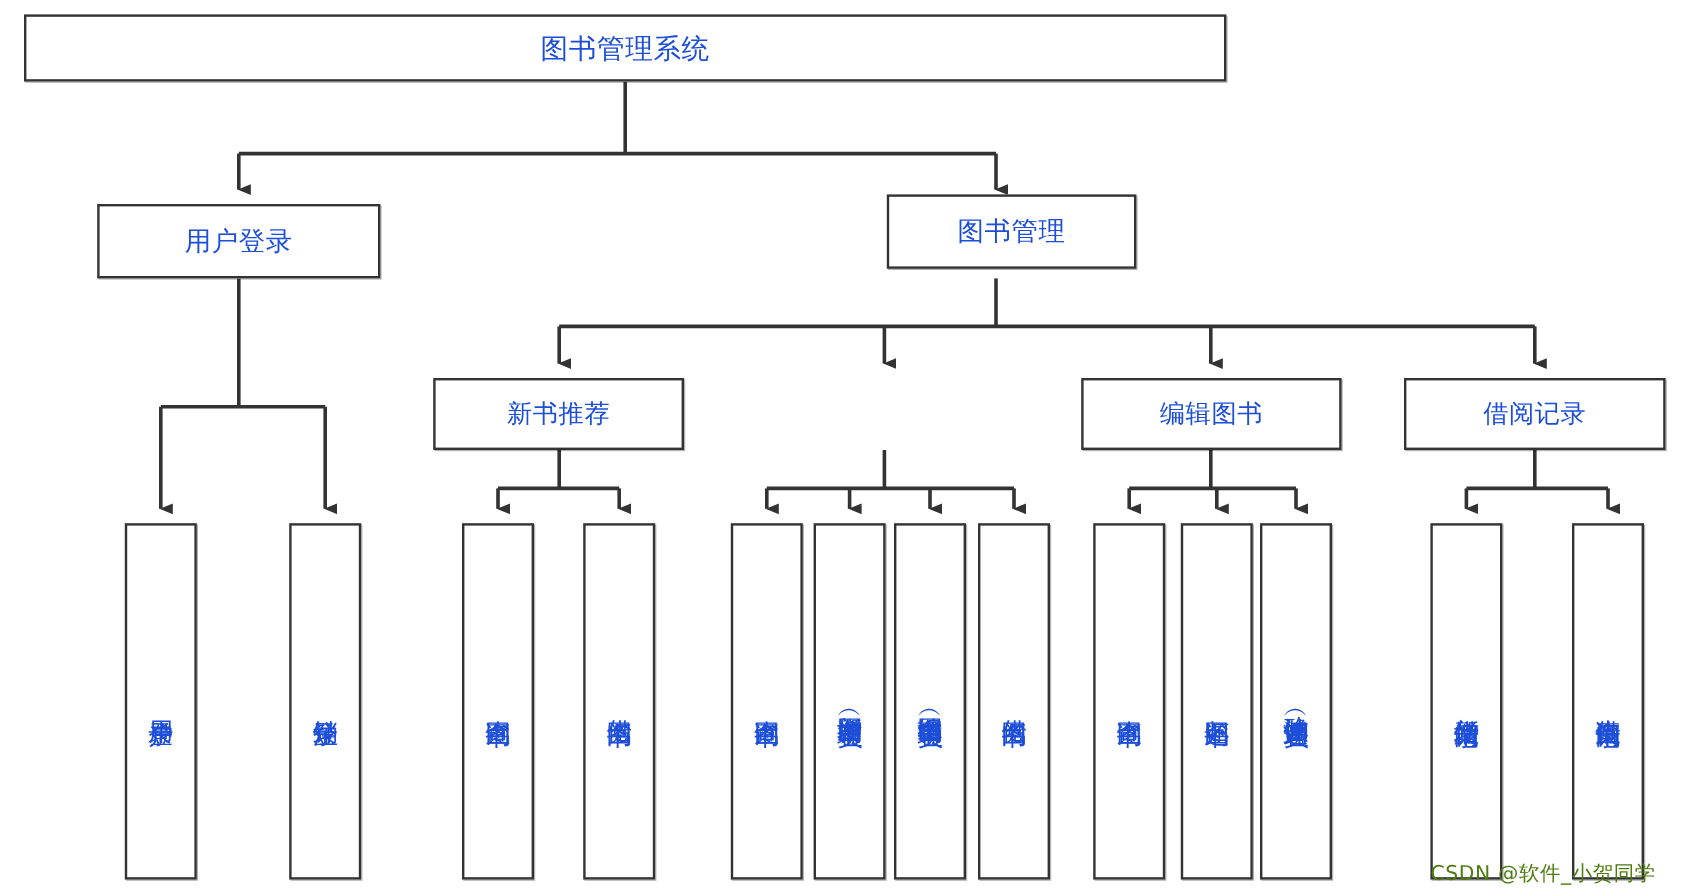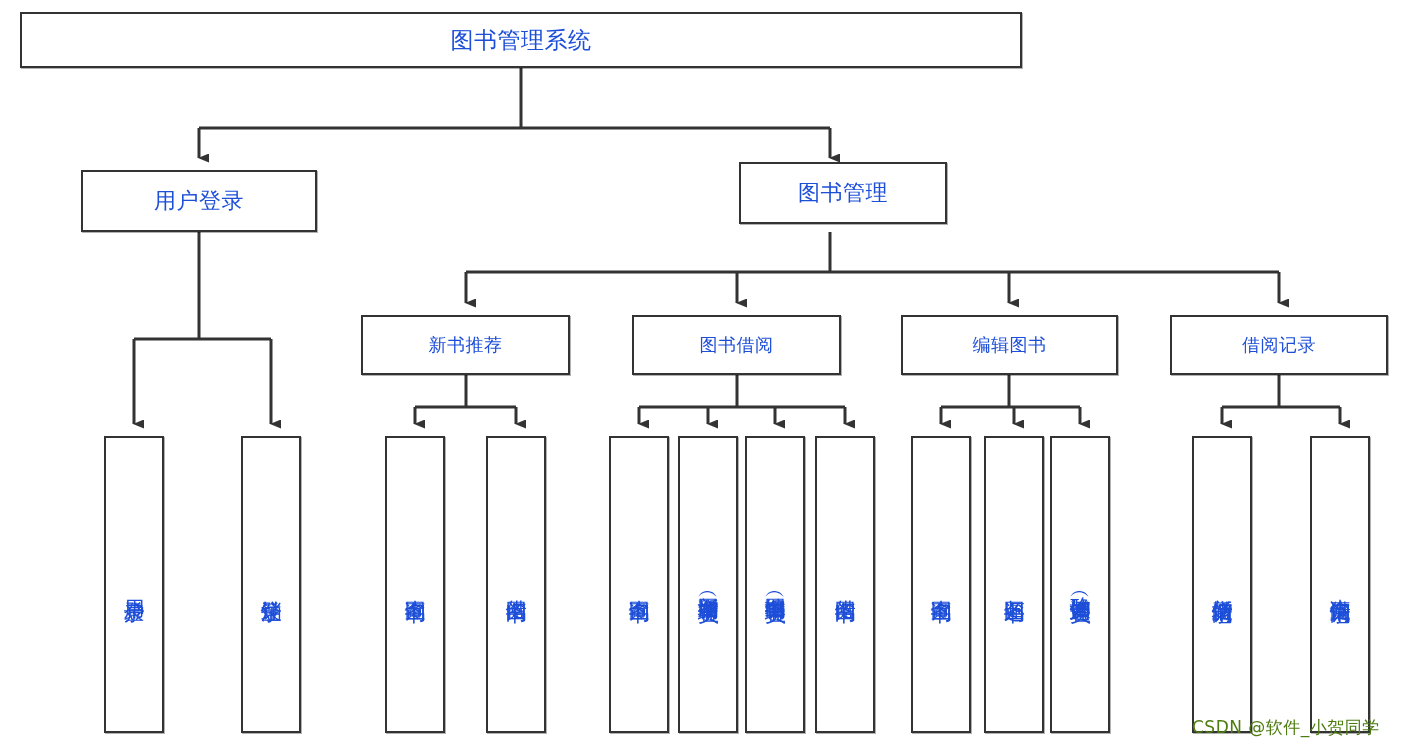--- a/index.html
+++ b/index.html
@@ -41,21 +41,21 @@
     color: #1d4ed8;
     letter-spacing: 0.5px;
   }
   .level-root .node-label {
     font-size: 23px;
   }
   .level-two .node-label {
     font-size: 22px;
   }
   .level-three .node-label {
-    font-size: 18px;
+    font-size: 21px;
   }
   .leaf-box {
     position: absolute;
     box-sizing: border-box;
     background: #ffffff;
     border: 2px solid #333333;
     box-shadow: 1px 1px 0 0 rgba(0,0,0,0.30);
     display: flex;
     align-items: center;
     justify-content: center;
@@ -151,23 +151,20 @@
   <div class="node-box level-two" style="left:81px; top:170px; width:236px; height:62px;">
     <span class="node-label">用户登录</span>
   </div>
   <div class="node-box level-two" style="left:711px; top:162px; width:208px; height:62px;margin-left:28px;">
     <span class="node-label">图书管理</span>
   </div>
 
   <div class="node-box level-three" style="left:361px; top:315px; width:209px; height:60px;">
     <span class="node-label">新书推荐</span>
   </div>
-  <div class="node-box level-three" style="left:632px; top:315px; width:209px; height:60px;">
-    <span class="node-label">图书借阅</span>
-  </div>
   <div class="node-box level-three" style="left:901px; top:315px; width:217px; height:60px;">
     <span class="node-label">编辑图书</span>
   </div>
   <div class="node-box level-three" style="left:1170px; top:315px; width:218px; height:60px;">
     <span class="node-label">借阅记录</span>
   </div>
 
   <div class="leaf-box" style="left:104px; top:436px; width:60px; height:297px;">
     <span class="node-label">用户登录</span>
   </div>

